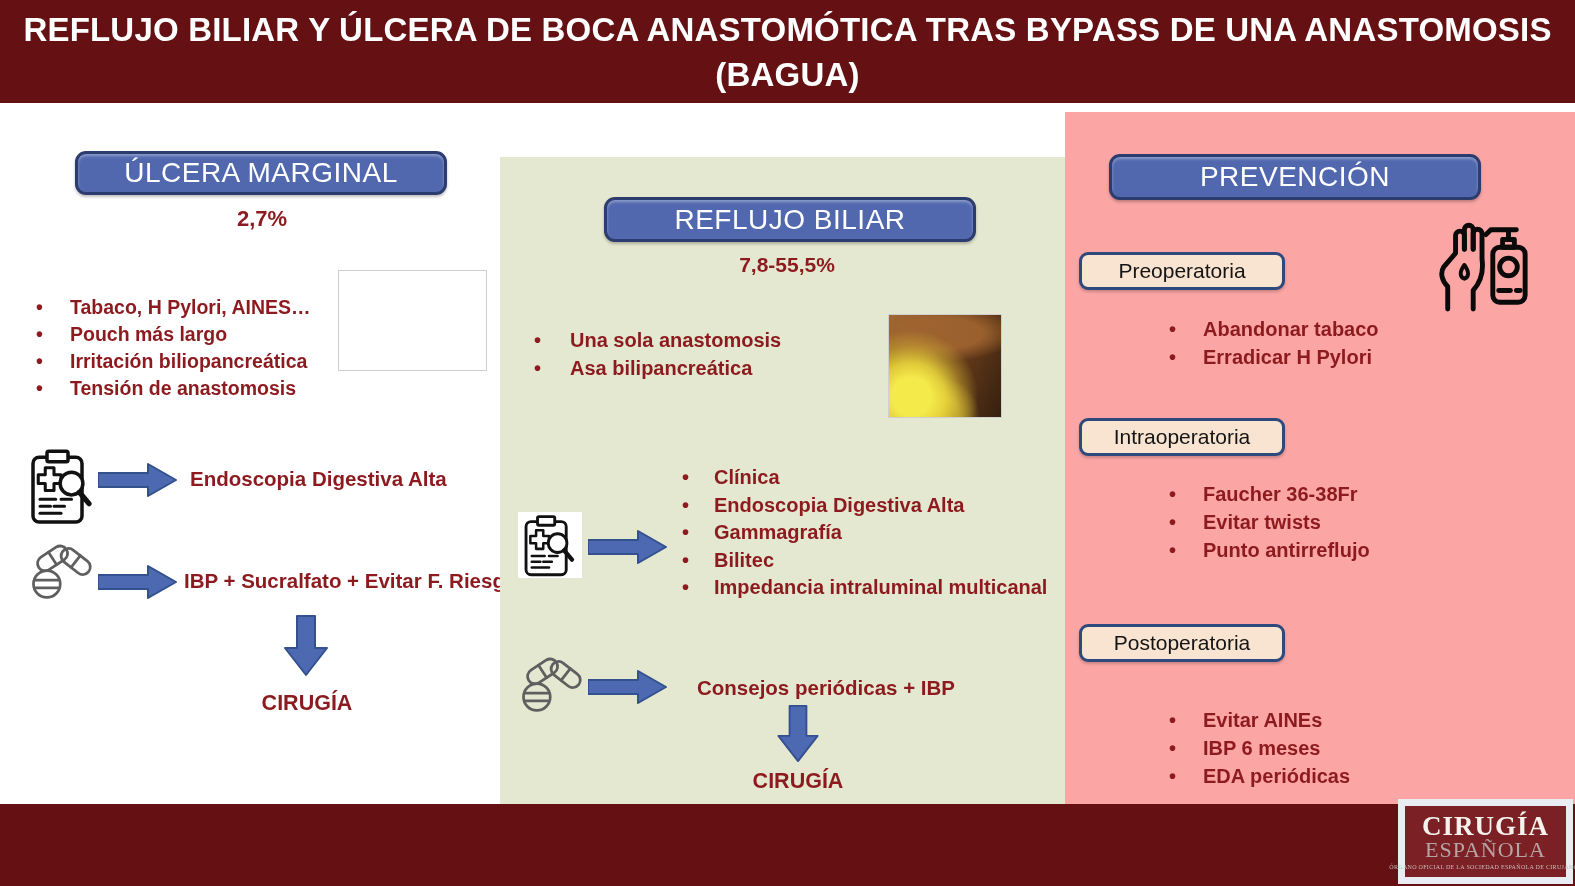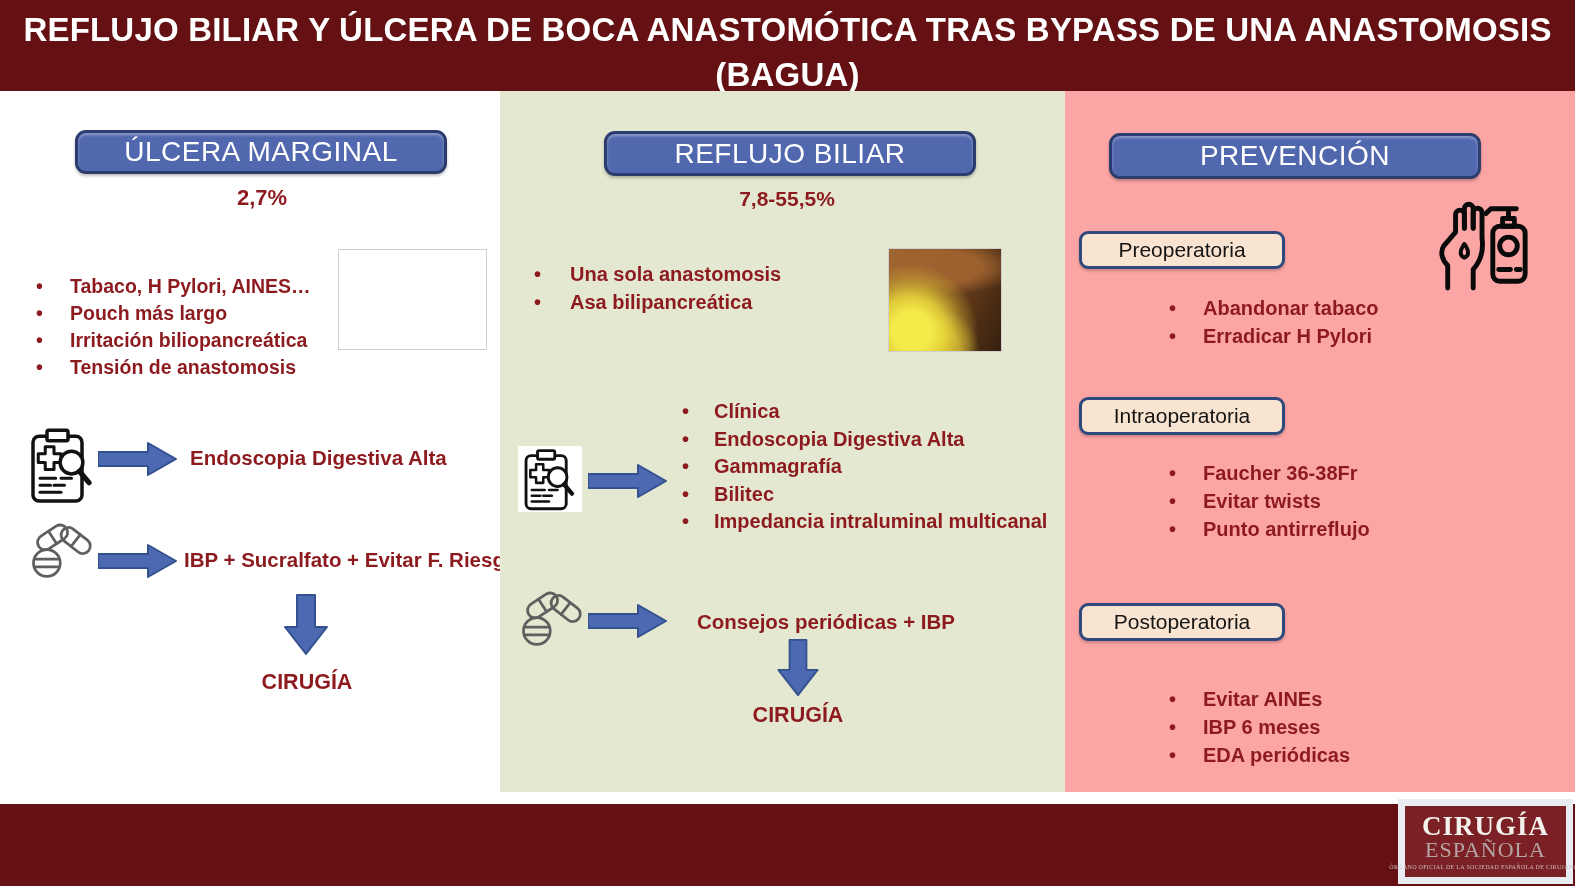--- a/index.html
+++ b/index.html
@@ -7,23 +7,23 @@
         font-family:"Liberation Sans",sans-serif;}
 
   
   .topbar{position:absolute;left:0;top:0;width:1575px;height:103px;background:#651113;
           display:flex;flex-direction:column;align-items:center;justify-content:center;}
   .topbar .t1,.topbar .t2{color:#ffffff;font-weight:bold;font-size:33px;line-height:45px;
           letter-spacing:.2px;text-align:center;white-space:nowrap;}
   .botbar{position:absolute;left:0;top:804px;width:1575px;height:82px;background:#651113;}
 
   
-  .col{position:absolute;top:91px;height:701px;}
+  .col{position:absolute;top:112px;height:701px;}
   .col1{left:0;width:500px;background:#ffffff;}
-  .col2{left:500px;width:565px;background:#e4e8d0;}
+  .col2{left:500px;width:565px;background:#e4e8d0;margin-top:45px;}
   .col3{left:1065px;width:510px;background:#fca5a5;}
 
   
   .pill{position:absolute;background:#5168af;border:3px solid #2c3c6e;border-radius:11px;
         box-shadow:inset 0 2px 3px rgba(255,255,255,.35), 0 2px 3px rgba(0,0,0,.25);
         color:#ffffff;font-size:28px;display:flex;align-items:center;justify-content:center;
         letter-spacing:.5px;}
 
   
   .phase{position:absolute;background:#f8e4d0;border:3px solid #2e4a7c;border-radius:9px;

